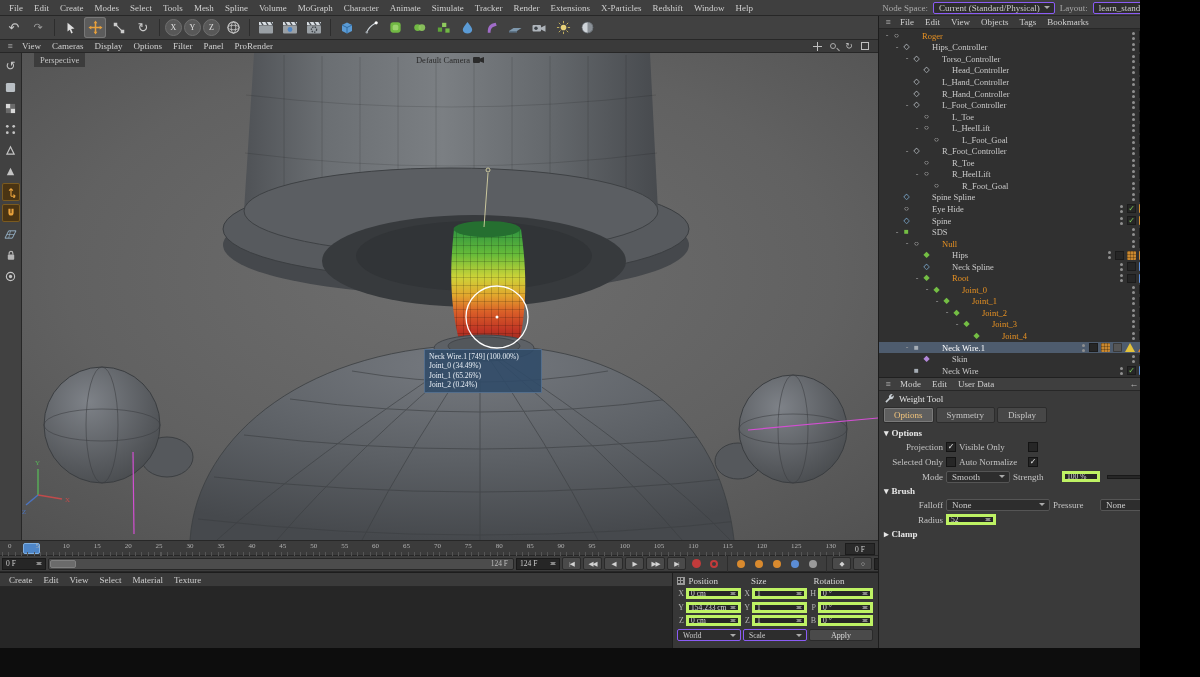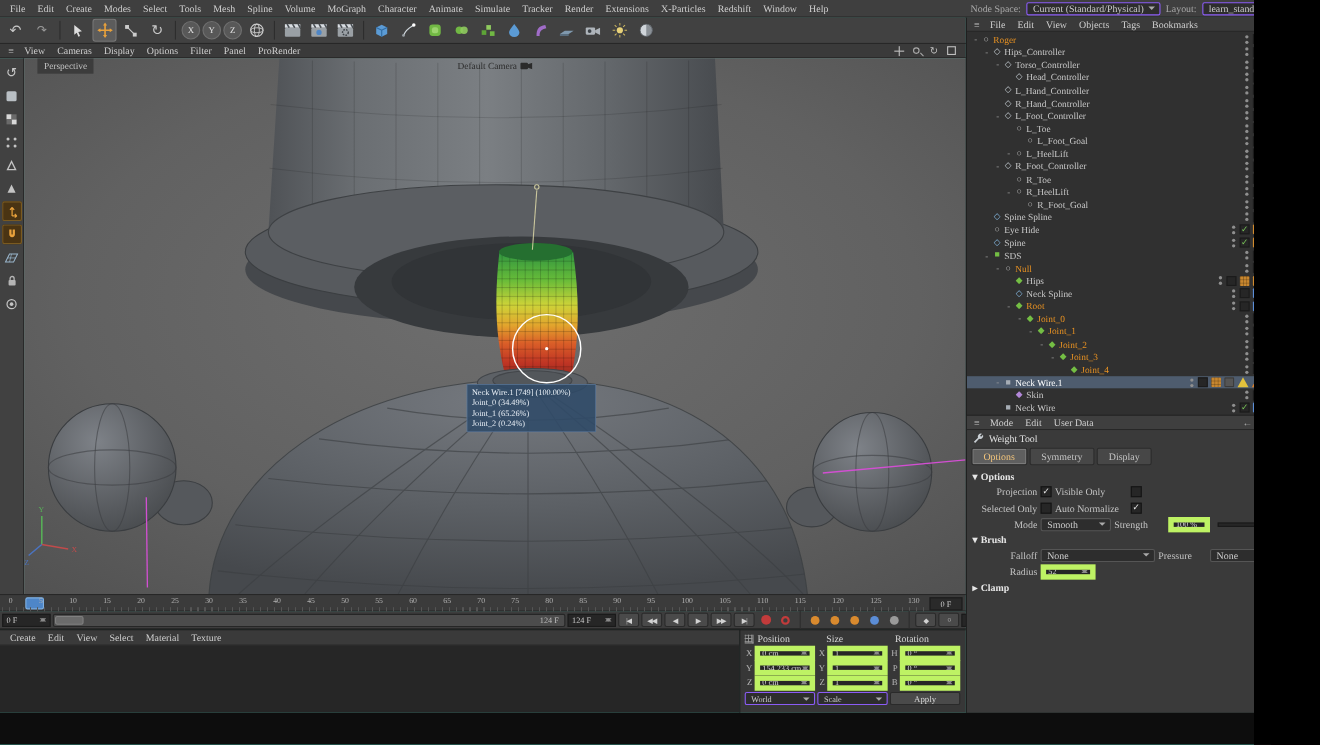--- a/index.html
+++ b/index.html
@@ -97,21 +97,21 @@
   #coords{left:672px;top:572px;width:206px;height:76px;background:#373737;border-top:1px solid #1d1d1d;
           border-left:1px solid #1d1d1d;padding:2px 4px;display:flex;flex-direction:column;gap:1.5px;}
   .co-head{display:flex;align-items:center;height:11px;gap:2px;color:#d6d6d6;}
   .grid-ic{width:8px;height:8px;background:
     linear-gradient(#9a9a9a 1px,transparent 1px),linear-gradient(90deg,#9a9a9a 1px,transparent 1px);
     background-size:3px 3px;border-right:1px solid #9a9a9a;border-bottom:1px solid #9a9a9a;margin-right:2px;}
   .coh{width:64px;}
   .co-row{display:flex;gap:2px;align-items:center;height:12px;}
   .cocell{display:flex;align-items:center;gap:2px;width:64px;}
   .colbl{width:7px;color:#b5b5b5;font-size:8px;text-align:right;}
-  .cofld{flex:1;height:11px;background:#262626;border:5px solid #bef264;color:#ddd;display:flex;
+  .cofld{flex:1;height:11px;background:#262626;border:3px solid #bef264;color:#ddd;display:flex;
          align-items:center;padding:2px 2px;font-size:7.5px;white-space:nowrap;overflow:hidden;}
   .co-foot{display:flex;gap:2px;align-items:flex-end;height:13px;}
   .codd{width:64px;font-size:7.5px;}
   .apply{width:64px;height:12px;background:#4a4a4a;border:1px solid #2a2a2a;border-radius:2px;display:flex;
          align-items:center;justify-content:center;color:#d6d6d6;font-size:8px;}
 
   
   #rpanel{left:878px;top:16px;width:314px;height:632px;background:#303030;border-left:1px solid #1d1d1d;}
   #om-menu{height:13px;background:#3a3a3a;border-bottom:1px solid #272727;display:flex;align-items:center;padding:0 3px;gap:1px;}
   #om-tree{height:348px;overflow:hidden;background:#303030;padding-top:1px;}
@@ -120,21 +120,21 @@
   .exp{width:8px;color:#9f9f9f;font-size:8px;flex:none;text-align:center;}
   .exp.e::before{content:"-";}
   .oic{width:11px;font-size:8px;line-height:1;flex:none;text-align:center;}
   .ic-null::before{content:"○";color:#c9c9c9;}
   .ic-ctrl::before{content:"◇";color:#bfc6cc;}
   .ic-spl::before{content:"◇";color:#84b7e0;}
   .ic-sds::before{content:"■";color:#74BE44;}
   .ic-j::before{content:"◆";color:#74BE44;}
   .ic-mesh::before{content:"■";color:#a6adb5;}
   .ic-skin::before{content:"◆";color:#b287d8;}
-  .olbl{font-size:8.5px;color:#c9c9c9;margin-left:1px;}
+  .olbl{font-size:8.5px;color:#c9c9c9;margin-left:20px;}
   .olbl.o{color:#E79122;}
   .sel .olbl{color:#fff;}
   .octl{margin-left:auto;display:flex;align-items:center;gap:3px;padding-right:44px;}
   .vdots{width:5px;height:10px;position:relative;flex:none;}
   .vdots::before{content:"";position:absolute;left:1px;top:1px;width:3px;height:3px;border-radius:50%;background:#8f8f8f;}
   .vdots::after{content:"";position:absolute;left:1px;bottom:1px;width:3px;height:3px;border-radius:50%;background:#8f8f8f;}
   .sq{width:9px;height:9px;background:#262626;border:1px solid #1b1b1b;display:flex;align-items:center;
       justify-content:center;font-size:8px;flex:none;}
   .sq.chk::before{content:"✓";color:#7CCB5A;}
   .tg{width:9px;height:9px;border-radius:1px;flex:none;}
@@ -809,33 +809,33 @@
         </div>
       <div class="orow" style="--i:3">
           <span class="exp"></span>
           <span class="oic ic-null"></span>
           <span class="olbl">L_Toe</span>
           <span class="octl">
             <span class="vdots"></span>
             <span class="sq"></span>
           </span>
         </div>
+      <div class="orow" style="--i:3">
+          <span class="exp e"></span>
+          <span class="oic ic-null"></span>
+          <span class="olbl">L_HeelLift</span>
+          <span class="octl">
+            <span class="vdots"></span>
+            <span class="sq"></span>
+          </span>
+        </div>
       <div class="orow" style="--i:4">
           <span class="exp"></span>
           <span class="oic ic-null"></span>
           <span class="olbl">L_Foot_Goal</span>
-          <span class="octl">
-            <span class="vdots"></span>
-            <span class="sq"></span>
-          </span>
-        </div>
-      <div class="orow" style="--i:3">
-          <span class="exp e"></span>
-          <span class="oic ic-null"></span>
-          <span class="olbl">L_HeelLift</span>
           <span class="octl">
             <span class="vdots"></span>
             <span class="sq"></span>
           </span>
         </div>
       <div class="orow" style="--i:2">
           <span class="exp e"></span>
           <span class="oic ic-ctrl"></span>
           <span class="olbl">R_Foot_Controller</span>
           <span class="octl">

